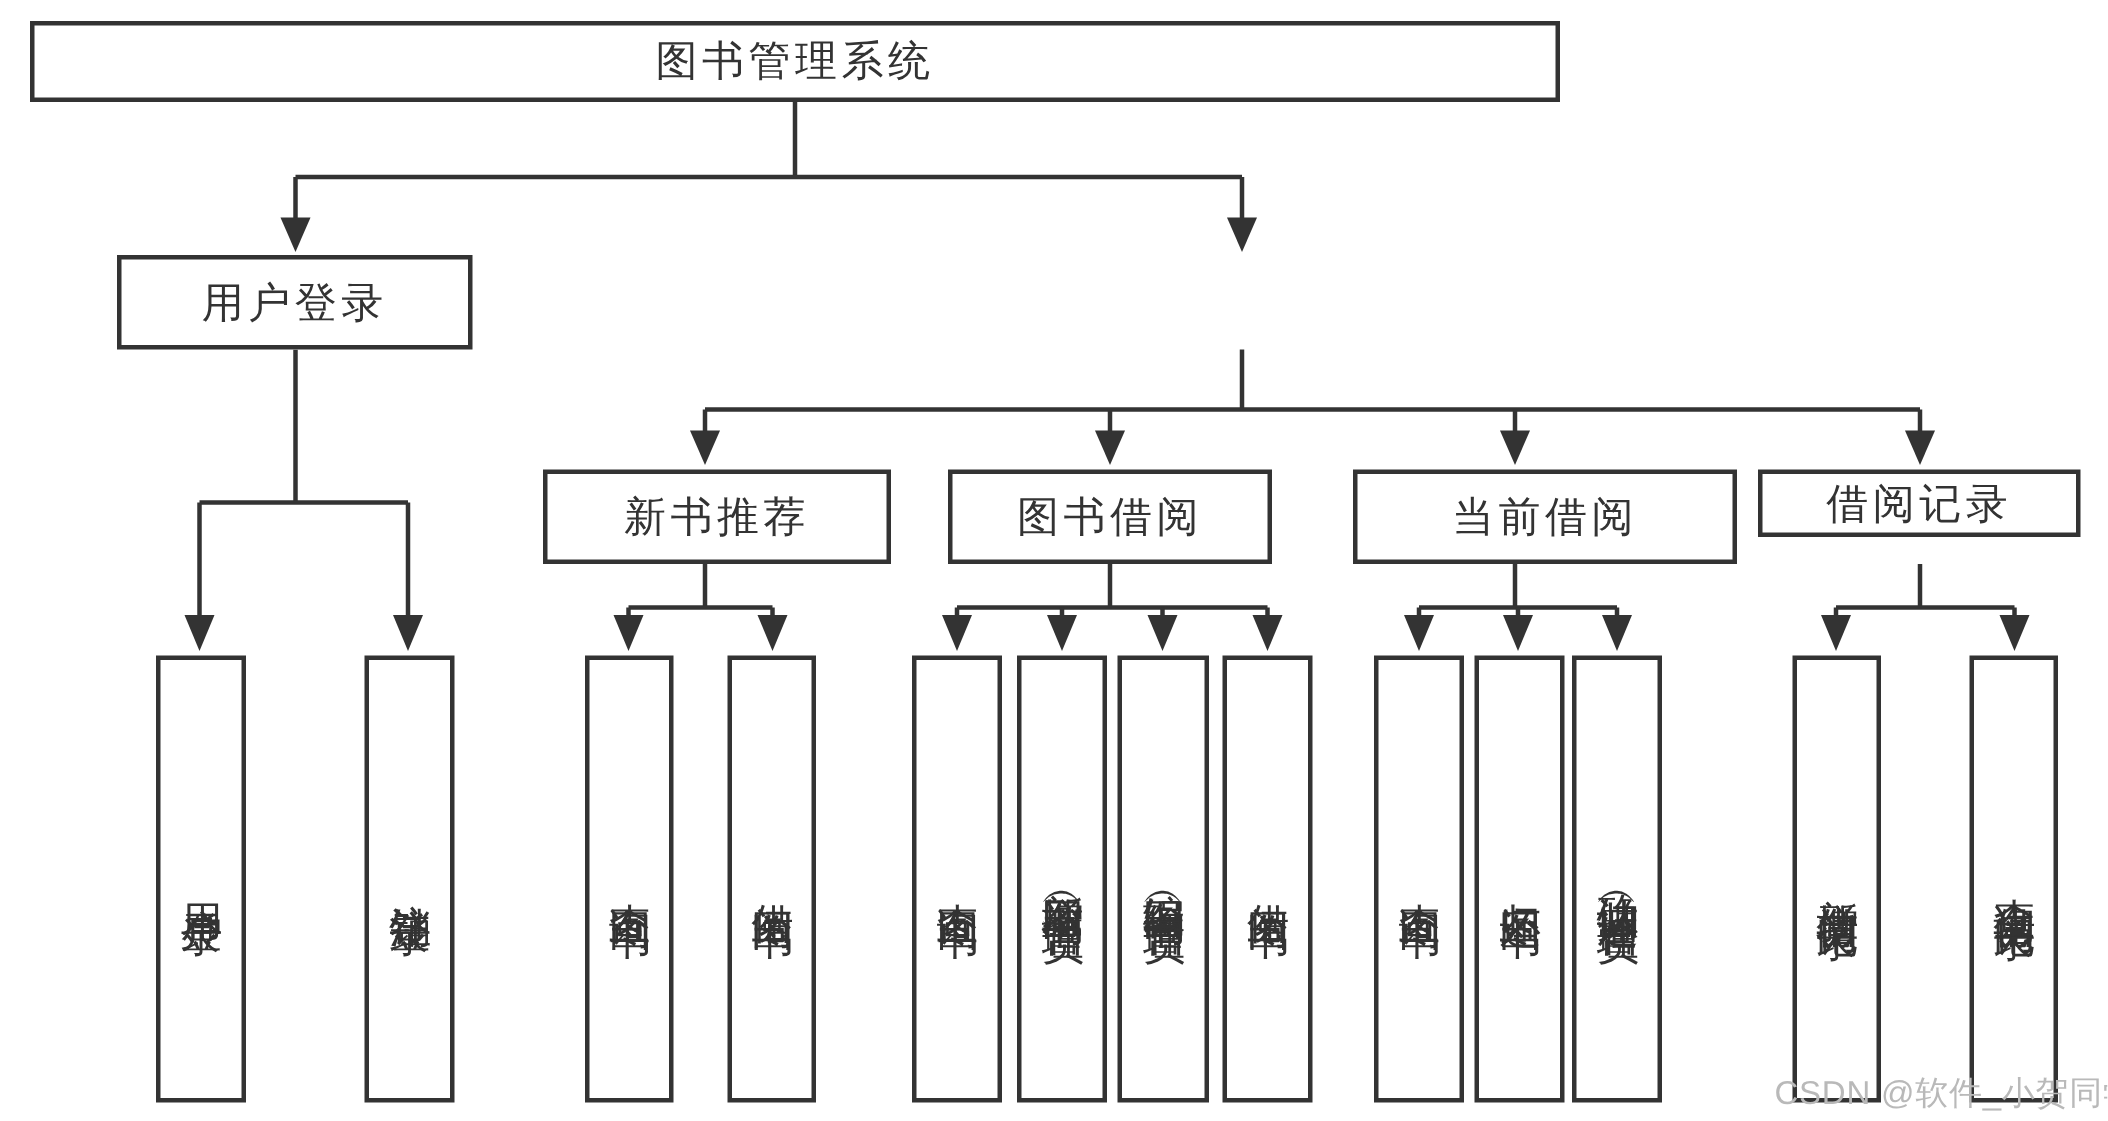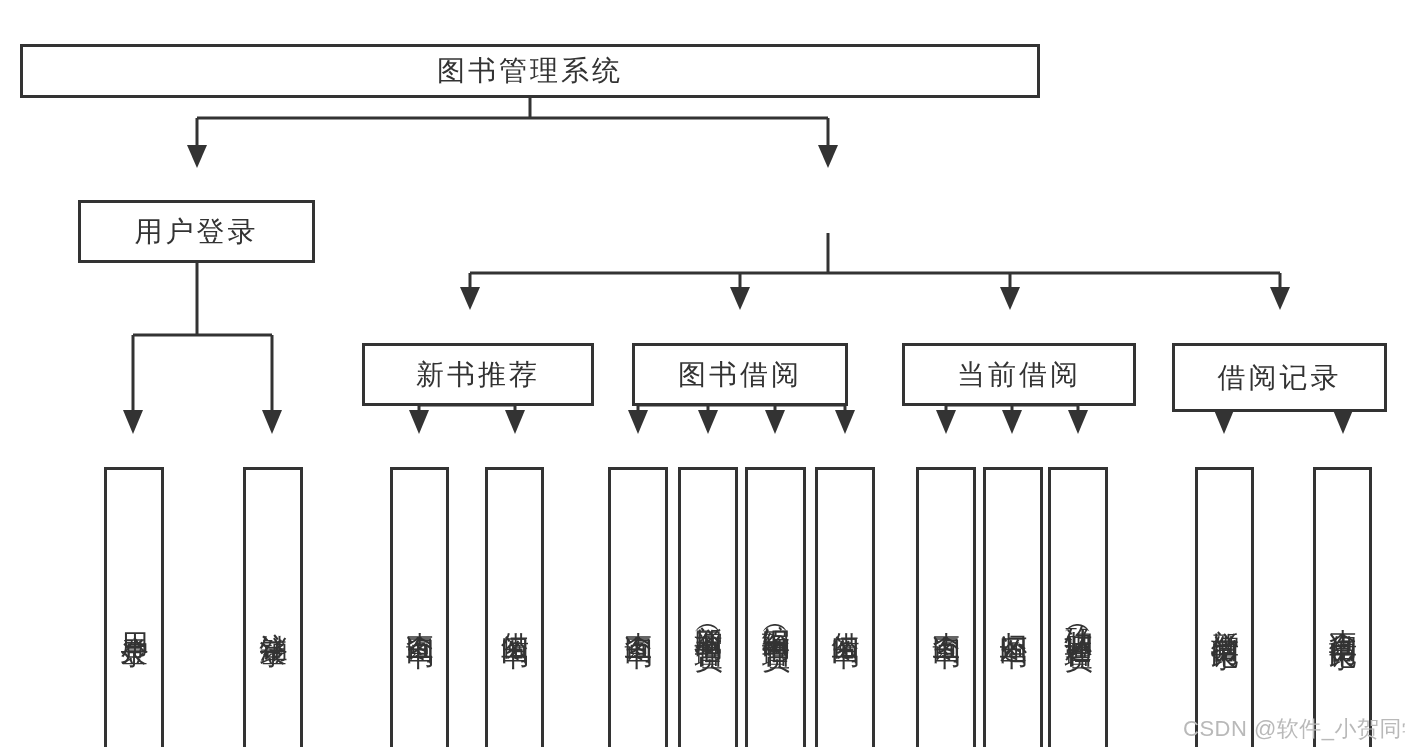--- a/index.html
+++ b/index.html
@@ -22,21 +22,20 @@
   .box {
     position: absolute;
     box-sizing: border-box;
     border: 3px solid #333333;
     background: #ffffff;
     display: flex;
     align-items: center;
     justify-content: center;
     color: #333333;
     z-index: 2;
-    margin-top: 30px;
   }
   .hlabel {
     font-size: 28px;
     letter-spacing: 3px;
     white-space: nowrap;
     color: #333333;
   }
   .vlabel {
     writing-mode: vertical-rl;
     text-orientation: mixed;
@@ -54,22 +53,22 @@
     color: #b9b9b9;
     white-space: nowrap;
     z-index: 3;
   }
   
   .n-root  { left: 20px;   top: 14px;  width: 1020px; height: 54px; }
   .n-login { left: 78px;   top: 170px; width: 237px;  height: 63px; }
   .n-mgmt  { left: 710px;  top: 170px; width: 235px;  height: 63px; }
   .n-rec   { left: 362px;  top: 313px; width: 232px;  height: 63px; }
   .n-bor   { left: 632px;  top: 313px; width: 216px;  height: 63px; }
-  .n-cur   { left: 902px;  top: 313px; width: 234px;  height: 63px; align-items: center; }
-  .n-log   { left: 1172px; top: 313px; width: 215px;  height: 69px; text-align: right; }
+  .n-cur   { left: 902px;  top: 313px; width: 256px;  height: 63px; align-items: center; }
+  .n-log   { left: 1172px; top: 313px; width: 215px;  height: 45px; text-align: right; }
   .leaf    { top: 437px; height: 298px; }
   .l1  { left: 104px;  width: 60px; }
   .l2  { left: 243px;  width: 60px; }
   .l3  { left: 390px;  width: 59px; }
   .l4  { left: 485px;  width: 59px; }
   .l5  { left: 608px;  width: 60px; }
   .l6  { left: 678px;  width: 60px; }
   .l7  { left: 745px;  width: 61px; }
   .l8  { left: 815px;  width: 60px; }
   .l9  { left: 916px;  width: 60px; }

